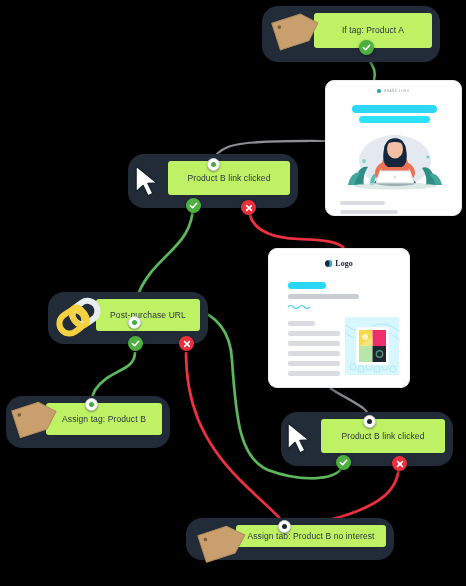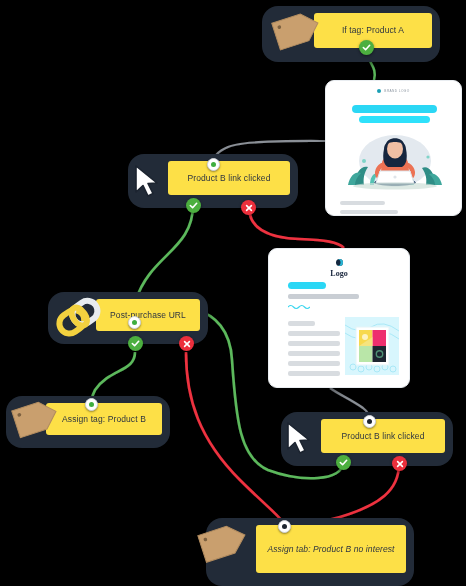--- a/index.html
+++ b/index.html
@@ -23,21 +23,21 @@
   
   .node {
     position: absolute;
     background: #222b38;
     border-radius: 16px;
     z-index: 3;
     box-shadow: 0 2px 6px rgba(0,0,0,0.55);
   }
   .node .plate {
     position: absolute;
-    background: #fde047;
+    background: #bef264;
     border-radius: 3px;
     display: flex;
     align-items: center;
     justify-content: center;
   }
   .node .plate .txt {
     font-size: 8.5px;
     color: #2e3540;
     letter-spacing: .1px;
     white-space: nowrap;
@@ -203,21 +203,21 @@
         <path d="M1.5,5 L4,7.5 L8.5,2.5" fill="none" stroke="#fff" stroke-width="1.8" stroke-linecap="round" stroke-linejoin="round"></path>
       </svg>
   </div>
   <div class="port port-no" style="left:241px; top:200px;">
     <svg width="8" height="8" viewBox="0 0 10 10">
         <path d="M2,2 L8,8 M8,2 L2,8" fill="none" stroke="#fff" stroke-width="2" stroke-linecap="round"></path>
       </svg>
   </div>
 
   <div class="card" style="left:268px; top:248px; width:142px; height:140px;">
-    <div class="brandrow" style="margin-top:10px;flex-direction:column;">
+    <div class="brandrow" style="margin-top:10px;">
       <span style="display:inline-block;width:7px;height:7px;border-radius:50%;background:#14283f;
                    box-shadow:inset -2.5px 0 0 #2bb7d6;"></span>
       <span style="font-size:8px;color:#16233a;font-weight:bold;font-family:'Liberation Serif',serif;">Logo</span>
     </div>
     <div class="bar cyan" style="position:absolute;left:19px;top:33px;width:38px;height:7px;"></div>
     <div class="bar gray2" style="position:absolute;left:19px;top:45px;width:71px;height:5px;border-radius:2px;"></div>
     <svg style="position:absolute;left:19px;top:55px;" width="22" height="6" viewBox="0 0 22 6">
       <path d="M0,3 q2.8,-3 5.5,0 t5.5,0 t5.5,0 t5.5,0" fill="none" stroke="#3cd6ef" stroke-width="1.2"></path>
     </svg>
 
@@ -307,21 +307,21 @@
     <svg width="9" height="9" viewBox="0 0 10 10">
         <path d="M1.5,5 L4,7.5 L8.5,2.5" fill="none" stroke="#fff" stroke-width="1.8" stroke-linecap="round" stroke-linejoin="round"></path>
       </svg>
   </div>
   <div class="port port-no" style="left:392px; top:456px;">
     <svg width="8" height="8" viewBox="0 0 10 10">
         <path d="M2,2 L8,8 M8,2 L2,8" fill="none" stroke="#fff" stroke-width="2" stroke-linecap="round"></path>
       </svg>
   </div>
 
-  <div class="node" style="left:206px; top:518px; width:208px; height:68px;font-style:italic;">
+  <div class="node" style="left:186px; top:518px; width:208px; height:42px;">
     <div class="plate" style="left:50px; top:7px; right:8px; bottom:13px;">
       <span class="txt">Assign tab: Product B no interest</span>
     </div>
   </div>
   <svg class="tag-icon" style="left:194px; top:521px;" width="60" height="48" viewBox="0 0 60 48">
     <g transform="rotate(-18 30 24)">
       <path d="M8,7 L38,7 L53,21 L38,35 L8,35 Z" fill="#c99f6e" stroke="#b28c5f" stroke-width="1"></path>
       <circle cx="14" cy="13" r="1.8" fill="#7d6140"></circle>
     </g>
   </svg>

